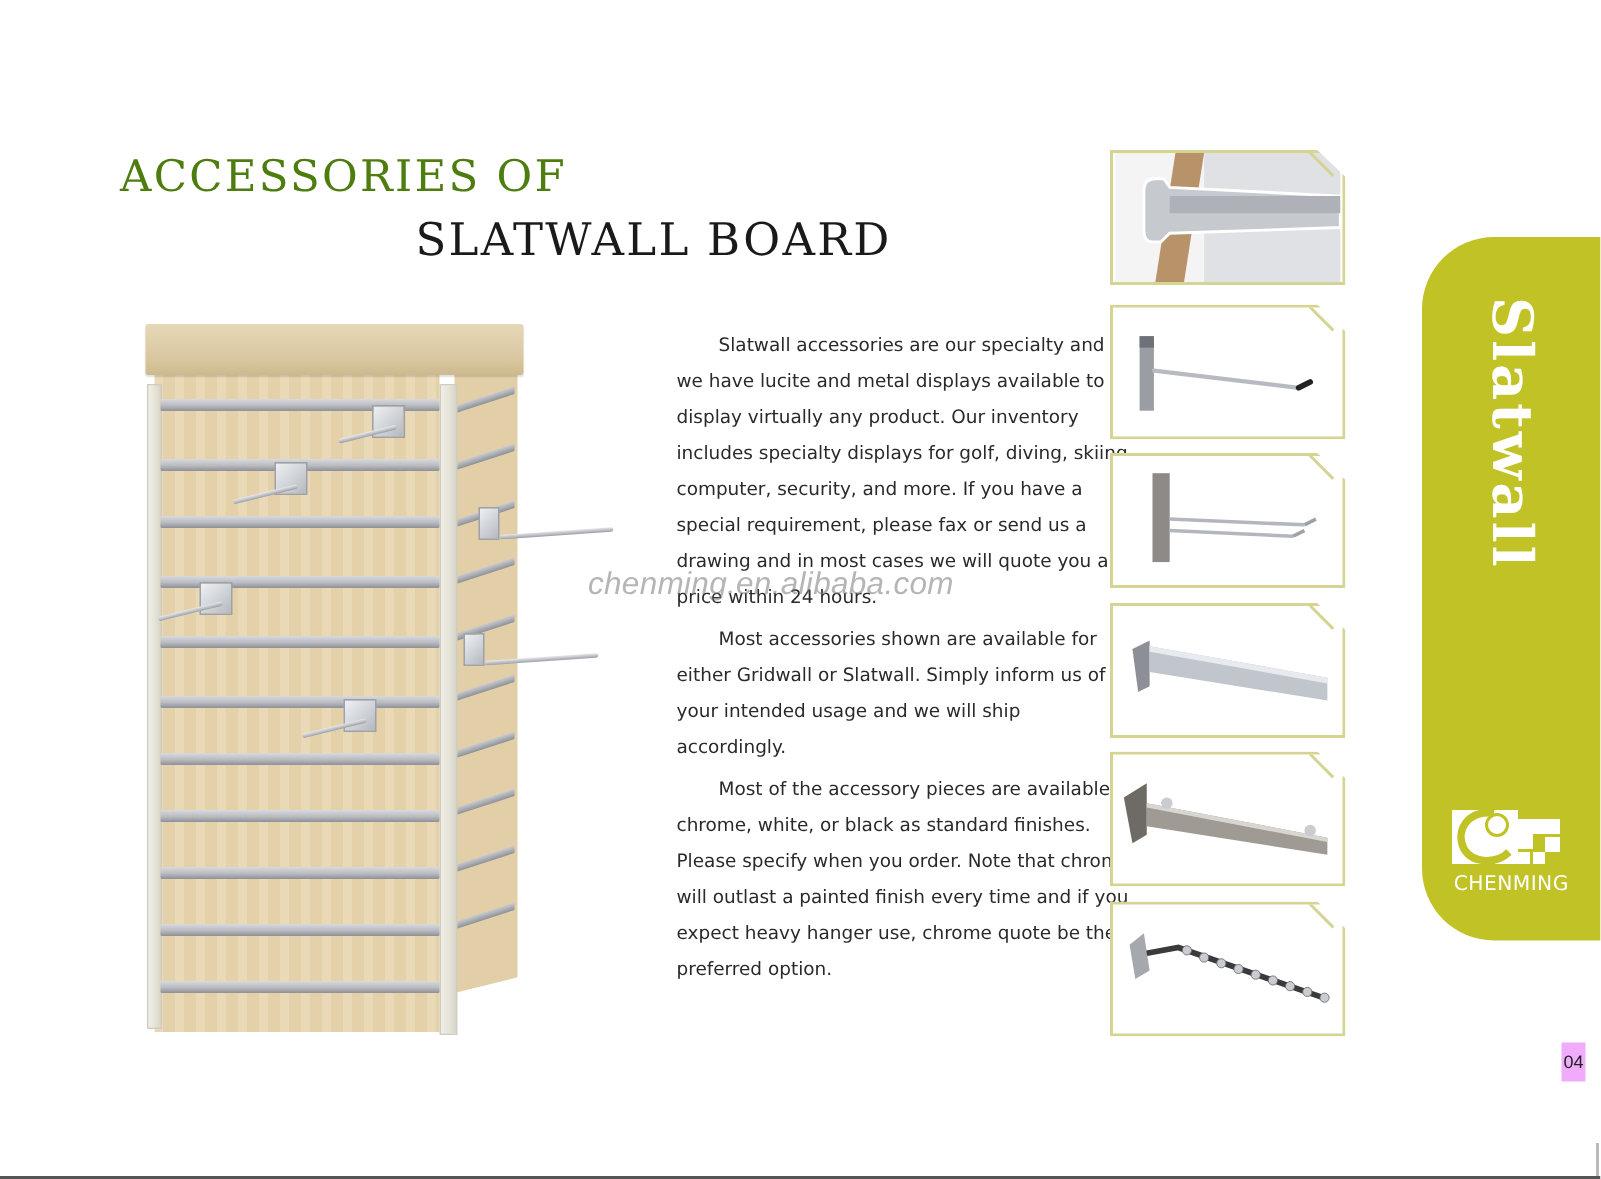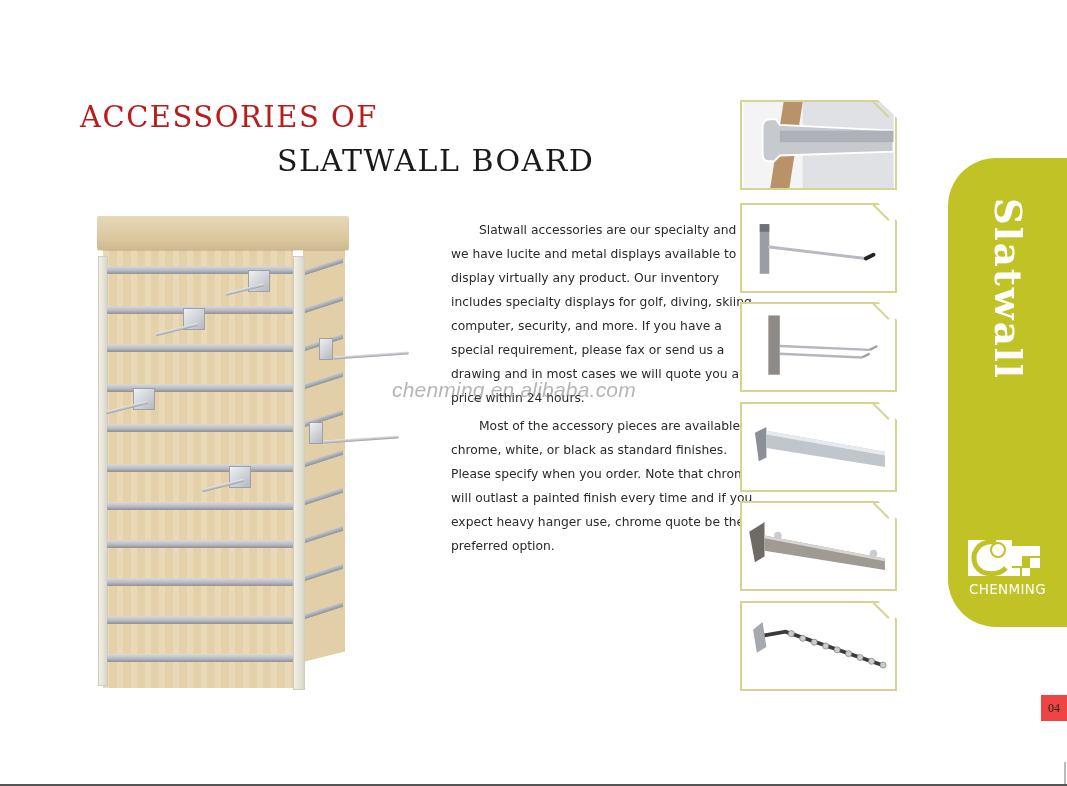--- a/index.html
+++ b/index.html
@@ -2,21 +2,21 @@
 <html><head>
 <meta charset="utf-8">
 <style>
   * { box-sizing: border-box; margin: 0; padding: 0; }
   html, body { width: 1067px; height: 786px; overflow: hidden; background: #ffffff; }
   body { position: relative; font-family: "DejaVu Sans", sans-serif; color: #2b2b2b; }
 
   .title-1 {
     position: absolute; left: 80px; top: 100px;
     font-family: "DejaVu Serif", serif; font-size: 29px; letter-spacing: 1.5px;
-    color: #b91c1c; font-variant: small-caps; text-transform: uppercase;
+    color: #4d7c0f; font-variant: small-caps; text-transform: uppercase;
   }
   .title-2 {
     position: absolute; left: 277px; top: 143px;
     font-family: "DejaVu Serif", serif; font-size: 30px; letter-spacing: 1.5px;
     color: #1a1a1a; text-transform: uppercase;
   }
 
   
   .cabinet { position: absolute; left: 93px; top: 208px; width: 318px; height: 480px; }
   .cab-top {
@@ -92,22 +92,22 @@
     writing-mode: vertical-rl; font-family: "DejaVu Serif", serif; font-weight: bold;
     font-size: 37px; color: #ffffff; letter-spacing: 2px; line-height: 80px; text-align: left;
   }
   .logo-mark { position: absolute; left: 20px; top: 378px; width: 76px; height: 42px; }
   .logo-text {
     position: absolute; left: 0; width: 119px; top: 423px; text-align: center;
     font-family: "DejaVu Sans", sans-serif; font-size: 13.5px; color: #ffffff; letter-spacing: 0.3px;
   }
 
   .page-number {
-    position: absolute; left: 1041px; top: 695px; width: 26px; height: 26px;
-    background: #ef4444; color: #222; font-family: Liberation Serif, serif; font-size: 12px;
+    position: absolute; left: 1041px; top: 695px; width: 16px; height: 26px;
+    background: #f0abfc; color: #222; font-family: Liberation Sans, sans-serif; font-size: 12px;
     text-align: center; line-height: 26px;
   }
   .bottom-rule { position: absolute; left: 0; top: 784px; width: 1067px; height: 2px; background: #555; }
   .right-rule { position: absolute; left: 1064px; top: 762px; width: 2px; height: 22px; background: #bbb; }
 </style>
 </head>
 <body>
 
 <div class="title-1">Accessories of</div>
 <div class="title-2">Slatwall Board</div>
@@ -152,20 +152,21 @@
   <div class="hook" style="left:108px;top:276px;width:44px;transform:rotate(-14deg)"></div>
 
   <div class="hook-plate" style="left:226px;top:130px;width:14px"></div>
   <div class="hook" style="left:240px;top:146px;width:76px;transform:rotate(-4deg)"></div>
   <div class="hook-plate" style="left:216px;top:214px;width:14px"></div>
   <div class="hook" style="left:230px;top:230px;width:76px;transform:rotate(-4deg)"></div>
 </div>
 
 <div class="body-text">
   <p>Slatwall accessories are our specialty and we have lucite and metal displays available to display virtually any product. Our inventory includes specialty displays for golf, diving, skiing, computer, security, and more. If you have a special requirement, please fax or send us a drawing and in most cases we will quote you a price within 24 hours.</p>
+  <p>Most accessories shown are available for either Gridwall or Slatwall. Simply inform us of your intended usage and we will ship accordingly.</p>
   <p>Most of the accessory pieces are available in chrome, white, or black as standard finishes. Please specify when you order. Note that chrome will outlast a painted finish every time and if you expect heavy hanger use, chrome quote be the preferred option.</p>
 </div>
 
 <div class="watermark">chenming.en.alibaba.com</div>
 
 <div class="thumb" style="top:100px">
   <svg viewBox="0 0 157 90">
     <rect x="0" y="0" width="157" height="90" fill="#f4f4f4"></rect>
     <polygon points="42,0 62,0 48,90 28,90" fill="#b8936a"></polygon>
     <rect x="62" y="0" width="95" height="90" fill="#dfe1e4"></rect>

